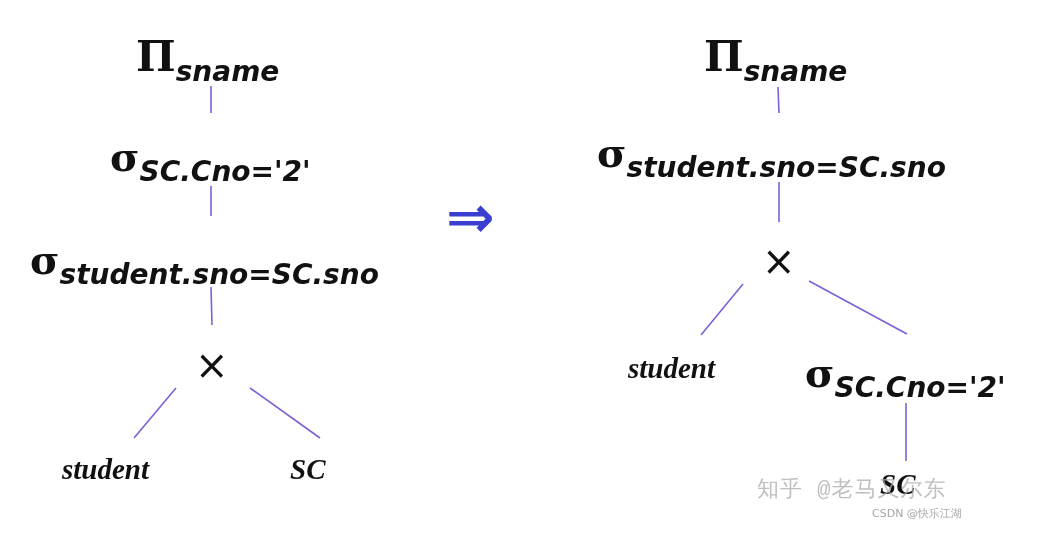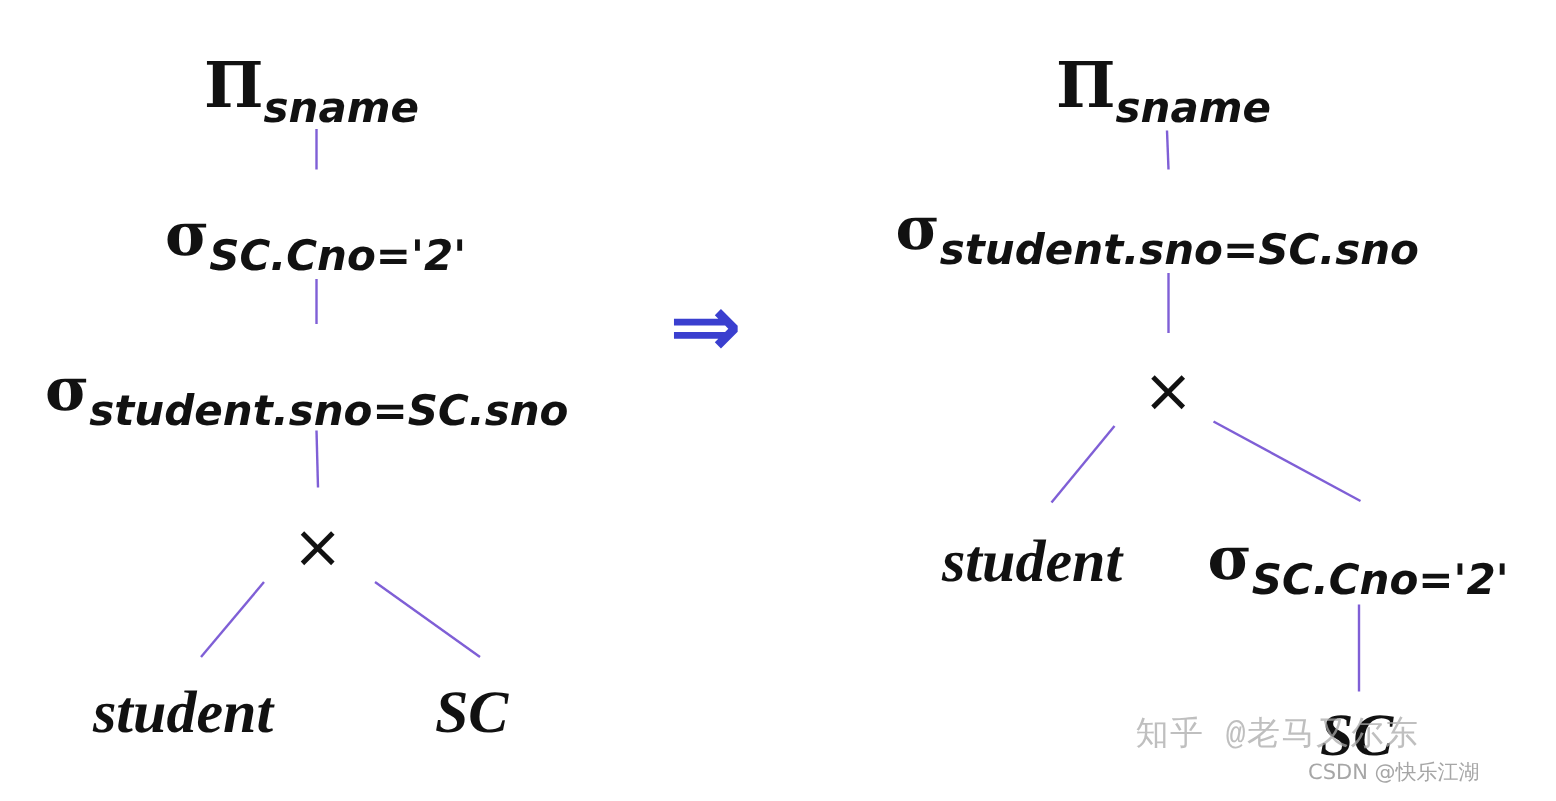--- a/index.html
+++ b/index.html
@@ -1,30 +1,30 @@
 <!DOCTYPE html>
 <html><head>
 <meta charset="utf-8">
 <style>
   html, body { margin: 0; padding: 0; background: #ffffff; }
   body { width: 1037px; height: 534px; position: relative; overflow: hidden;
          font-family: "DejaVu Serif", serif; color: #111; }
   .node { position: absolute; white-space: nowrap; line-height: 1; }
   .op { font-family: "DejaVu Serif", serif; font-weight: bold; }
   .sub { font-family: "DejaVu Sans", sans-serif; font-weight: bold; font-style: italic; }
-  .rel { font-family: "Liberation Serif", serif; font-weight: bold; font-style: italic; font-size: 40px; }
+  .rel { font-family: "Liberation Serif", serif; font-weight: bold; font-style: italic; font-size: 29px; }
   .pi { font-size: 42px; }
   .sigma { font-size: 40px; }
   .sub-big { font-size: 28px; position: relative; top: 10px; margin-top: 38px; }
   .times { font-family: "DejaVu Sans", sans-serif; font-size: 40px; font-weight: normal; }
   svg.edges { position: absolute; left: 0; top: 0; }
   .wm1 { position: absolute; left: 757px; top: 474px; font-family: Liberation Mono, monospace;
          font-size: 22px; color: rgba(170,170,170,0.75); letter-spacing: 1px; }
   .wm2 { position: absolute; left: 872px; top: 506px; font-family: "DejaVu Sans", sans-serif;
-         font-size: 14px; color: rgba(150,150,150,0.85); }
+         font-size: 11px; color: rgba(150,150,150,0.85); }
 </style>
 </head>
 <body>
 
 <svg class="edges" width="1037" height="534">
 
   <line x1="211" y1="86" x2="211" y2="113" stroke="#7f5fd6" stroke-width="1.6"></line>
   <line x1="211" y1="186" x2="211" y2="216" stroke="#7f5fd6" stroke-width="1.6"></line>
   <line x1="211" y1="287" x2="212" y2="325" stroke="#7f5fd6" stroke-width="1.6"></line>
   <line x1="176" y1="388" x2="134" y2="438" stroke="#7f5fd6" stroke-width="1.6"></line>

